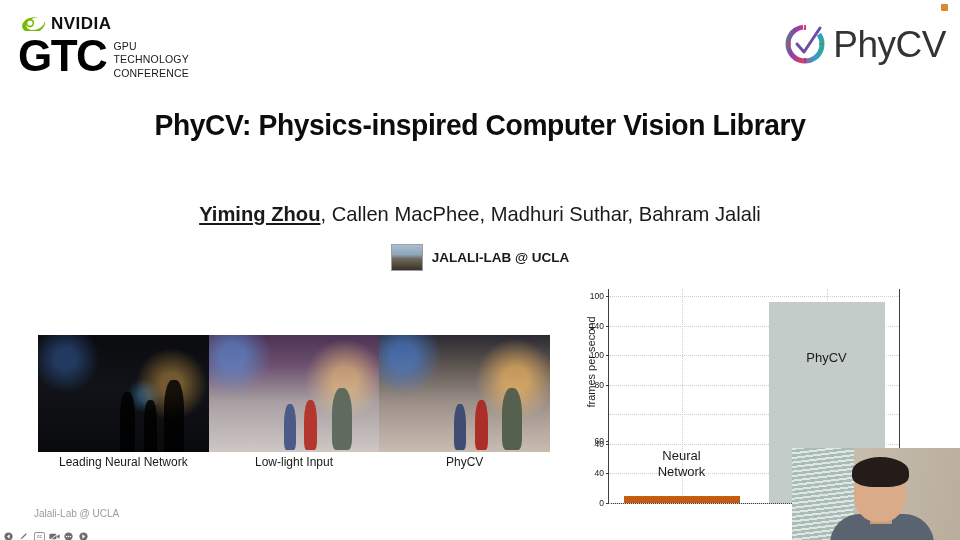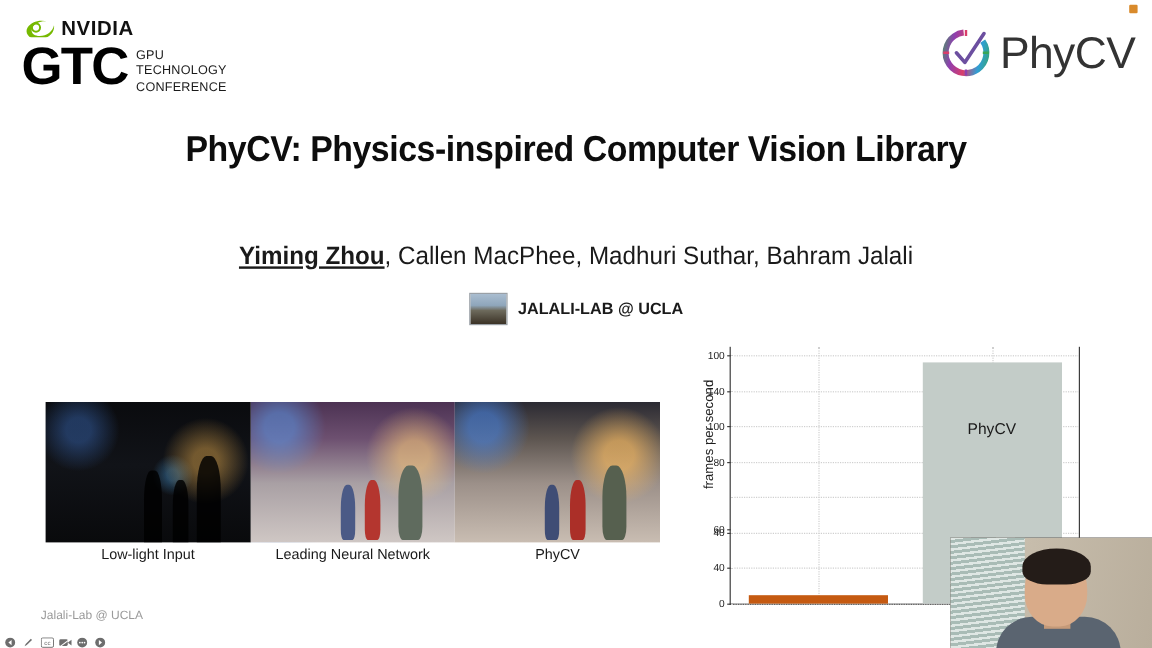--- a/index.html
+++ b/index.html
@@ -465,22 +465,22 @@
       <span class="walker" style="left:72%;width:20px;height:62px;background:#5f6b5e;"></span>
     </div>
     <div class="strip-panel" id="panel-phycv">
       <span class="walker" style="left:44%;width:12px;height:46px;background:#3f4d75;"></span>
       <span class="walker" style="left:56%;width:13px;height:50px;background:#ab2f28;"></span>
       <span class="walker" style="left:72%;width:20px;height:62px;background:#56604f;"></span>
     </div>
   </div>
 
   <div id="strip-captions">
+    <div class="strip-caption">Leading Neural Network</div>
     <div class="strip-caption">Low-light Input</div>
-    <div class="strip-caption">Leading Neural Network</div>
     <div class="strip-caption">PhyCV</div>
   </div>
 
   <div id="footer-note">Jalali-Lab @ UCLA</div>
 
   <div id="player-bar">
     <span class="pbtn">
       <svg width="9" height="9" viewBox="0 0 12 12">
           <circle cx="6" cy="6" r="5.5" fill="#6d6d6d"></circle>
           <path d="M7.5 3 L4 6 L7.5 9z" fill="#fff"></path>
@@ -535,20 +535,21 @@
         <div class="ytick" style="top: 95.931px; text-align: right;">80</div>
         <div class="gridline" style="top: 66.4138px;"></div>
         <div class="ytick" style="top: 66.4138px;">100</div>
         <div class="gridline" style="top: 36.8966px;"></div>
         <div class="ytick" style="top: 36.8966px;">140</div>
         <div class="gridline" style="top: 7.37931px;"></div>
         <div class="ytick" style="top: 7.37931px;">100</div>
         <div class="vgridline" style="left: 72.5px;"></div>
         <div class="vgridline" style="left: 217.5px;"></div>
         <div class="bar" style="left: 14.5px; width: 116px; height: 7.37931px; background: rgb(197, 90, 17);"></div>
+        <div class="bar-label" style="left: 14.5px; width: 116px; top: 158.621px;">Neural<br>Network</div>
         <div class="bar" style="left: 159.5px; width: 116px; height: 200.717px; background: rgb(195, 204, 200);"></div>
         <div class="bar-label" style="left: 159.5px; width: 116px; top: 61.2828px;">PhyCV</div>
       </div>
   </div>
 
   <div id="webcam">
     <div id="wc-wall"></div>
     <div id="wc-blinds"></div>
     <div id="wc-body"></div>
     <div id="wc-neck"></div>

